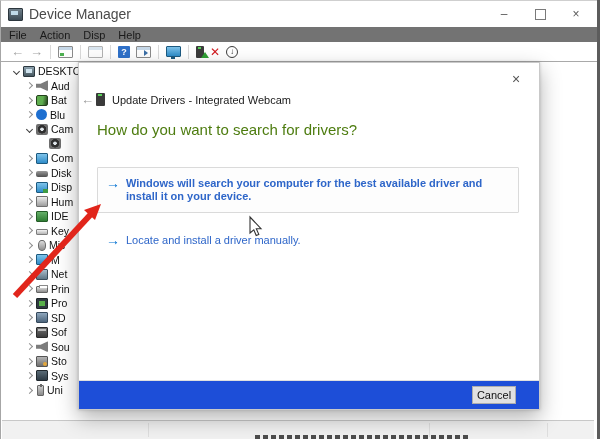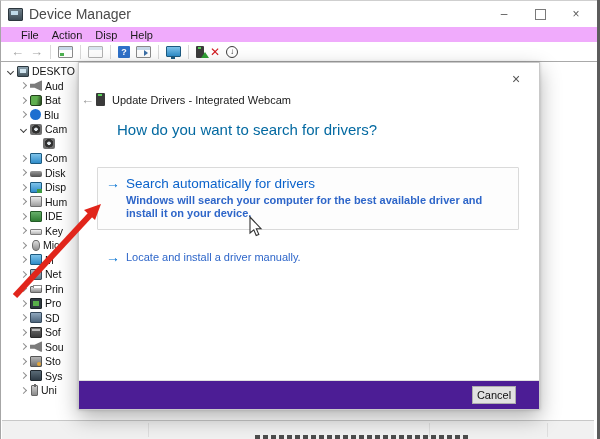--- a/index.html
+++ b/index.html
@@ -13,21 +13,21 @@
   .titlebar{height:26px;display:flex;align-items:center;background:#fff;position:relative}
   .app-icon{width:13px;height:11px;margin:0 6px 0 7px;background:linear-gradient(#6f7f8a,#3d4b55);
             border:1px solid #2c363d;border-radius:1px;position:relative}
   .app-icon::after{content:"";position:absolute;left:2px;top:2px;width:7px;height:4px;background:#bfd9e8}
   .titlebar .title{font-size:14px;color:#4a4a4a}
   .wbtns{position:absolute;right:3px;top:0;height:26px;display:flex}
   .wbtn{width:36px;height:26px;display:flex;align-items:center;justify-content:center;
         font-size:12px;color:#5a5a5a}
   .maxbox{width:9px;height:9px;border:1px solid #7a7a7a;display:inline-block}
   
-  .menubar{height:15px;display:flex;align-items:center;padding-left:20px;background:#f0abfc}
+  .menubar{height:15px;display:flex;align-items:center;padding-left:8px;background:#737373}
   .menu-item{font-size:11px;color:#1a1a1a;margin-right:13px}
   
   .toolbar{height:19px;display:flex;align-items:center;padding-left:7px;background:#fff;
            border-bottom:1px solid #a9a9a9}
   .tbi{display:inline-flex;align-items:center;justify-content:center;margin:0 3px;flex:0 0 auto}
   .tsep{width:1px;height:14px;background:#d9d9d9;margin:0 4px}
   .tb-arrow{font-size:13px;font-weight:bold;color:#a3a3a3;line-height:1}
   .tb-win{width:13px;height:10px;border:1px solid #8a8a8a;background:#fdfdfd;position:relative;border-radius:1px}
   .tb-win::before{content:"";position:absolute;left:0;top:0;right:0;height:3px;background:#c6d8e8}
   .tbi-console-window .tb-win::after{content:"";position:absolute;left:1px;bottom:1px;width:4px;height:3px;background:#4caf50}
@@ -41,21 +41,21 @@
   .tb-monitor::after{content:"";position:absolute;left:4px;bottom:-3px;width:4px;height:2px;background:#1c5a80}
   .tb-driver{width:8px;height:12px;background:#3c3c3c;border-radius:1px;position:relative}
   .tb-driver::before{content:"";position:absolute;left:2px;top:1px;width:3px;height:2px;background:#58d058}
   .tb-driver::after{content:"";position:absolute;right:-5px;bottom:0;
       border-bottom:6px solid #2e9e34;border-left:4px solid transparent;border-right:4px solid transparent}
   .tb-x{color:#d11a1f;font-weight:bold;font-size:12px;line-height:1}
   .tb-scan{width:12px;height:12px;border:1.5px solid #3d3d3d;border-radius:50%;display:flex;
       align-items:center;justify-content:center;font-size:8px;color:#2a2a2a;box-sizing:border-box}
   
   .content{position:absolute;left:1px;top:61px;right:3px;bottom:18px;background:#fff;overflow:hidden}
-  .tree{position:absolute;left:1px;top:2px}
+  .tree{position:absolute;left:7px;top:2px}
   .trow{display:flex;align-items:center;height:14.5px}
   .trow.l0{margin-left:2px}.trow.l1{margin-left:15px}.trow.l2{margin-left:28px}
   .chev{width:11px;flex:0 0 11px;display:flex;align-items:center;justify-content:center}
   .chev i{width:4px;height:4px;border-style:solid;border-color:#8f8f8f;border-width:1.2px 1.2px 0 0;display:block}
   .chev.right i{transform:rotate(45deg)}
   .chev.down i{transform:rotate(135deg);border-color:#3f3f3f}
   .ticon{width:12px;height:11px;margin:0 3px 0 1px;flex:0 0 auto;border-radius:1px;position:relative;box-sizing:border-box}
   .tlabel{font-size:10.5px;color:#111;white-space:nowrap}
   .ti-computer{background:linear-gradient(#8ea3b0,#46575f);border:1px solid #2c383f}
   .ti-computer::after{content:"";position:absolute;left:2px;top:2px;width:6px;height:4px;background:#cfe3ee}
@@ -102,21 +102,21 @@
   .drv-icon::before{content:"";position:absolute;left:2px;top:1px;width:4px;height:2px;background:#58d058}
   .dlg-title{font-size:11px;color:#1a1a1a}
   .dlg-heading{position:absolute;left:18px;top:58px;font-size:15px}
   .opts{position:absolute;left:18px;top:104px;width:422px}
   .opt{position:relative;padding:7px 12px 9px 28px;box-sizing:border-box;border:1px solid transparent;border-radius:1px}
   .opt.boxed{border-color:#dadada;background:#fdfdfd}
   .opt .oarrow{position:absolute;left:8px;top:7px;font-size:14px}
   .opt .otitle{font-size:13.5px;line-height:17px}
   .opt .odesc{font-size:11px;line-height:13px;margin-top:2px;max-width:378px}
   .opt + .opt{margin-top:11px}
-  .dlg-footer{position:absolute;left:0;right:0;bottom:0;height:28px;background:#4c1d95;border-top:1px solid #dfdfdf}
+  .dlg-footer{position:absolute;left:0;right:0;bottom:0;height:28px;background:#1d4ed8;border-top:1px solid #dfdfdf}
   .btn-cancel{position:absolute;right:23px;top:5px;width:44px;height:18px;background:#e1e1e1;
       border:1px solid #adadad;font-size:11px;color:#111;display:flex;align-items:center;justify-content:center;box-sizing:border-box}
   
   .overlay{position:absolute;left:0;top:0;z-index:9;pointer-events:none}
 </style>
 </head>
 <body>
 
 <div class="win">
   <div class="titlebar">
@@ -351,25 +351,24 @@
 
 <div class="dialog">
   <div class="dlg-back">←</div>
   <div class="dlg-close">
       <span>×</span>
     </div>
   <div class="dlg-header">
     <span class="drv-icon"></span>
     <span class="dlg-title">Update Drivers - Integrated Webcam</span>
   </div>
-  <div class="dlg-heading" style="color: #0369a1; margin-left: 20px;">How do you want to search for drivers?</div>
+  <div class="dlg-heading" style="color: #4d7c0f;">How do you want to search for drivers?</div>
   <div class="opts" id="opts">
       <div class="opt boxed">
         <span class="oarrow" style="color: rgb(0, 112, 209);">→</span>
-        <div class="otitle" style="color: rgb(11, 99, 203);">Search automatically for drivers</div>
         <div class="odesc" style="color: rgb(46, 102, 201); font-weight: bold;">Windows will search your computer for the best available driver and install it on your device.</div>
       </div>
       <div class="opt">
         <span class="oarrow" style="color: rgb(0, 112, 209);">→</span>
         <div class="odesc" style="color: rgb(46, 102, 201);">Locate and install a driver manually.</div>
       </div>
     </div>
   <div class="dlg-footer">
     <div class="btn-cancel">Cancel</div>
   </div>

